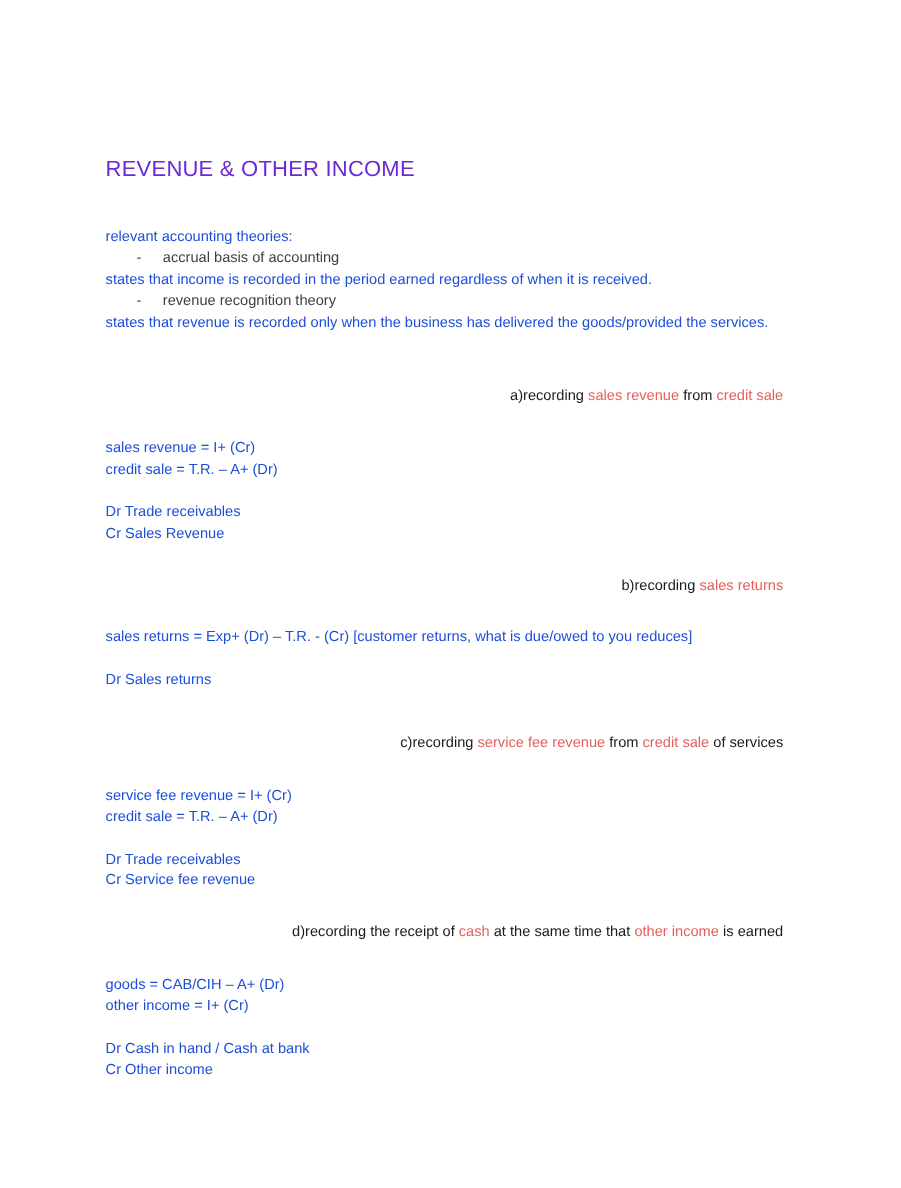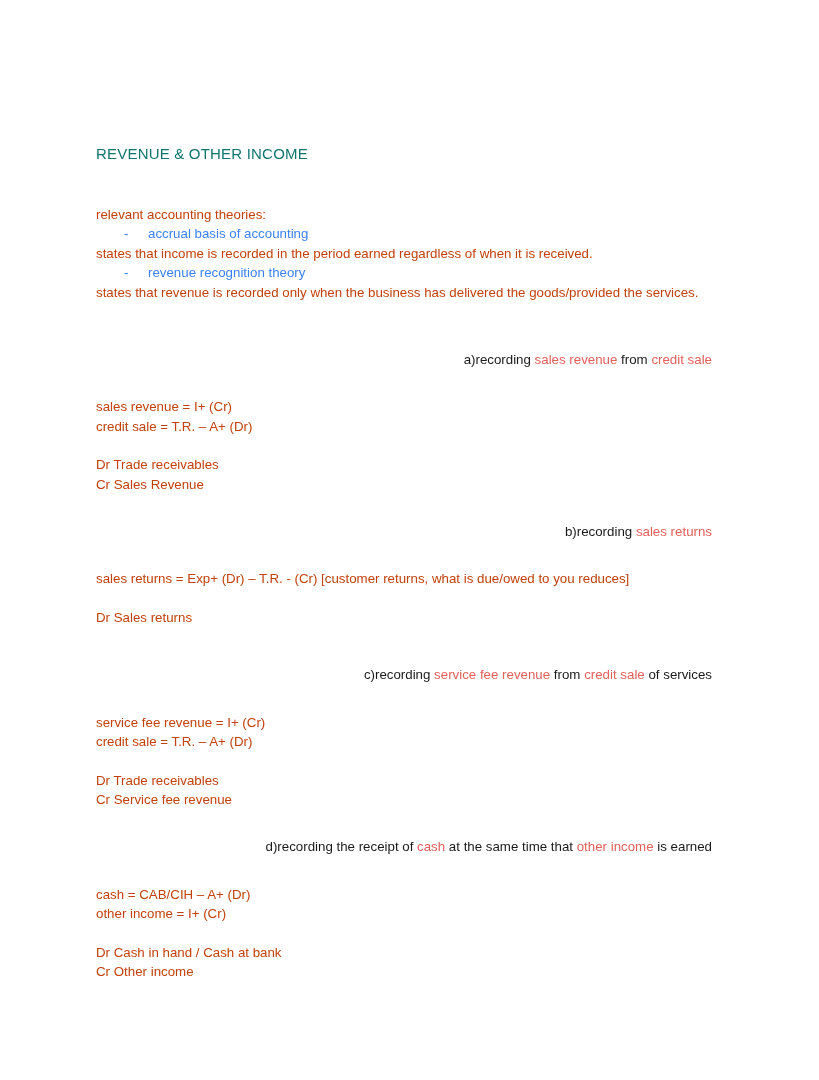--- a/index.html
+++ b/index.html
@@ -23,45 +23,45 @@
   }
   .content {
     position: absolute;
     left: 96px;
     top: 142px;
     width: 616px;
   }
 
   
   .doc-title {
-    font-size: 15px;
+    font-size: 20px;
     font-weight: 400;
-    color: #0f766e;
+    color: #6d28d9;
     letter-spacing: 0.2px;
     line-height: 24px;
     margin: 0 0 39px 0;
     white-space: nowrap;
   }
 
   
   .line {
     font-size: 13.3px;
     line-height: 19.4px;
     margin: 0;
-    color: #c2410c;
+    color: #1d4ed8;
   }
   .line.wrap {
     white-space: normal;
   }
   .dash-line {
     font-size: 13.3px;
     line-height: 19.4px;
     margin: 0;
     padding-left: 28px;
-    color: #3b82f6;
+    color: #404040;
   }
   .dash-line .dash {
     display: inline-block;
     width: 24px;
   }
 
   
   .gap-sm { height: 19px; }
   .gap-md { height: 28px; }
   .gap-lg { height: 38px; }
@@ -154,21 +154,21 @@
       <p class="line">Cr Service fee revenue</p>
     </div>
 
     <div class="gap-md"></div>
 
     <div>
       <p class="item-head"><span class="marker">d)</span><span>recording the receipt of </span><span class="red">cash</span><span> at the same time that </span><span class="red">other income</span><span> is earned</span></p>
 
       <div class="gap-md"></div>
 
-      <p class="line">cash = CAB/CIH – A+ (Dr)</p>
+      <p class="line">goods = CAB/CIH – A+ (Dr)</p>
       <p class="line">other income = I+ (Cr)</p>
 
       <div class="gap-sm"></div>
 
       <p class="line">Dr Cash in hand / Cash at bank</p>
       <p class="line">Cr Other income</p>
     </div>
 
   </div>
 </div>

